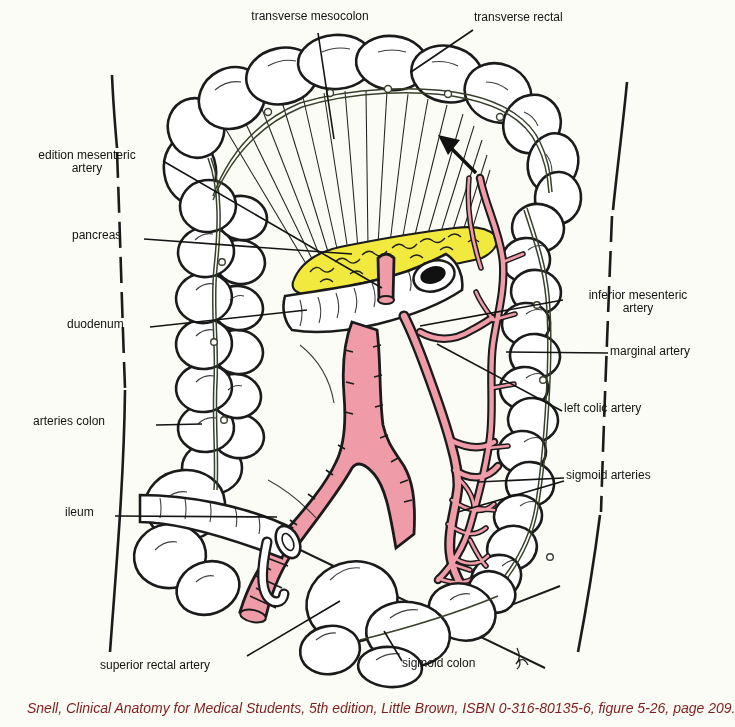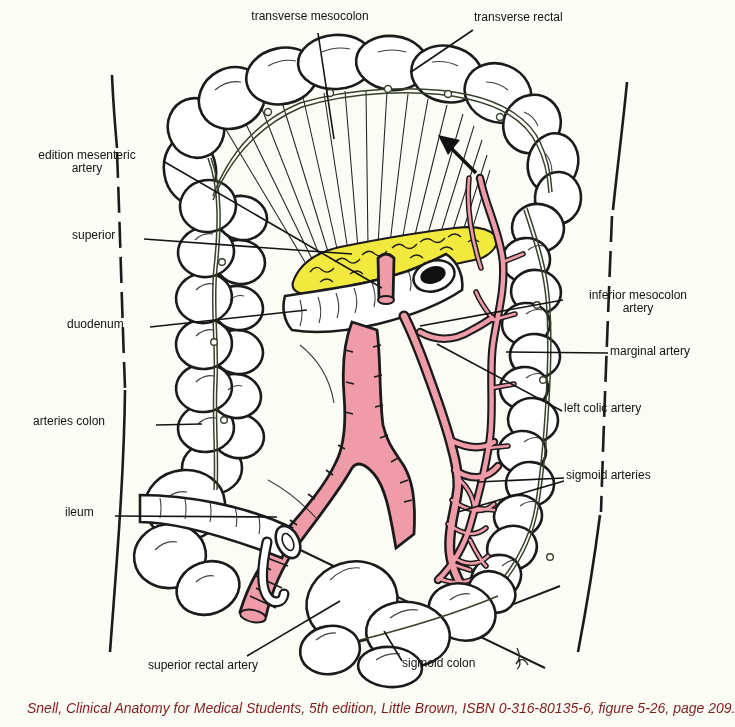--- a/index.html
+++ b/index.html
@@ -221,27 +221,27 @@
     <line class="ln" x1="402" y1="661" x2="384" y2="631"></line>
   </g>
 </svg>
 
 <div class="label center" style="left:205px;top:10px;width:210px;">transverse mesocolon</div>
 <div class="label" style="left:474px;top:11px;">transverse rectal</div>
 <div class="label center" style="left:8px;top:149px;width:158px;">
   <span style="display:block">edition mesenteric</span>
   <span style="display:block">artery</span>
 </div>
-<div class="label" style="left:72px;top:229px;">superior</div>
+<div class="label" style="left:72px;top:229px;">pancreas</div>
 <div class="label" style="left:67px;top:318px;">duodenum</div>
 <div class="label" style="left:33px;top:415px;">arteries colon</div>
 <div class="label" style="left:65px;top:506px;text-align:right;">ileum</div>
 <div class="label center" style="left:549px;top:289px;width:178px;">
-  <span style="display:block">inferior mesocolon</span>
+  <span style="display:block">inferior mesenteric</span>
   <span style="display:block">artery</span>
 </div>
 <div class="label" style="left:610px;top:345px;">marginal artery</div>
 <div class="label" style="left:564px;top:402px;">left colic artery</div>
 <div class="label" style="left:566px;top:469px;">sigmoid arteries</div>
-<div class="label" style="left:100px;top:659px;margin-left:48px;">superior rectal artery</div>
+<div class="label" style="left:100px;top:659px;">superior rectal artery</div>
 <div class="label" style="left:402px;top:657px;">sigmoid colon</div>
 
 <div class="caption" style="left:27px;top:700px;">Snell, Clinical Anatomy for Medical Students, 5th edition, Little Brown, ISBN 0-316-80135-6, figure 5-26, page 209.</div>
 
 </body></html>

